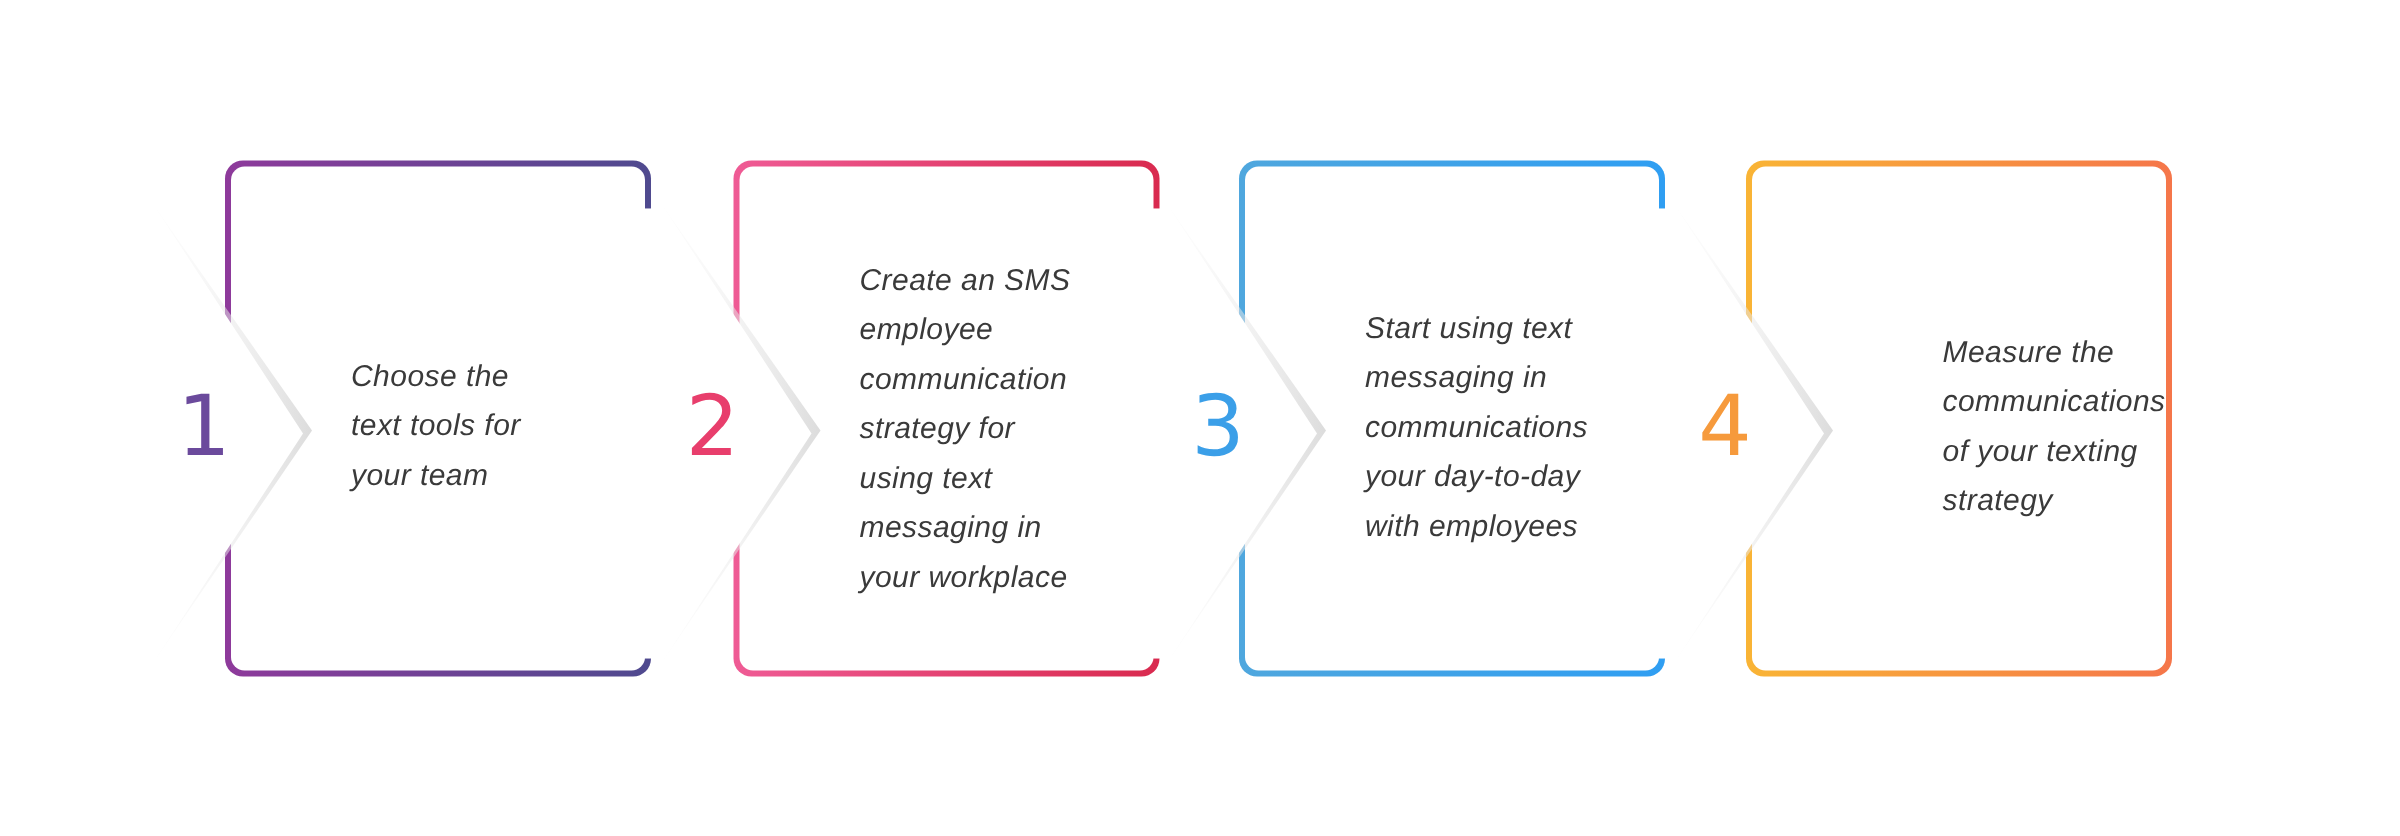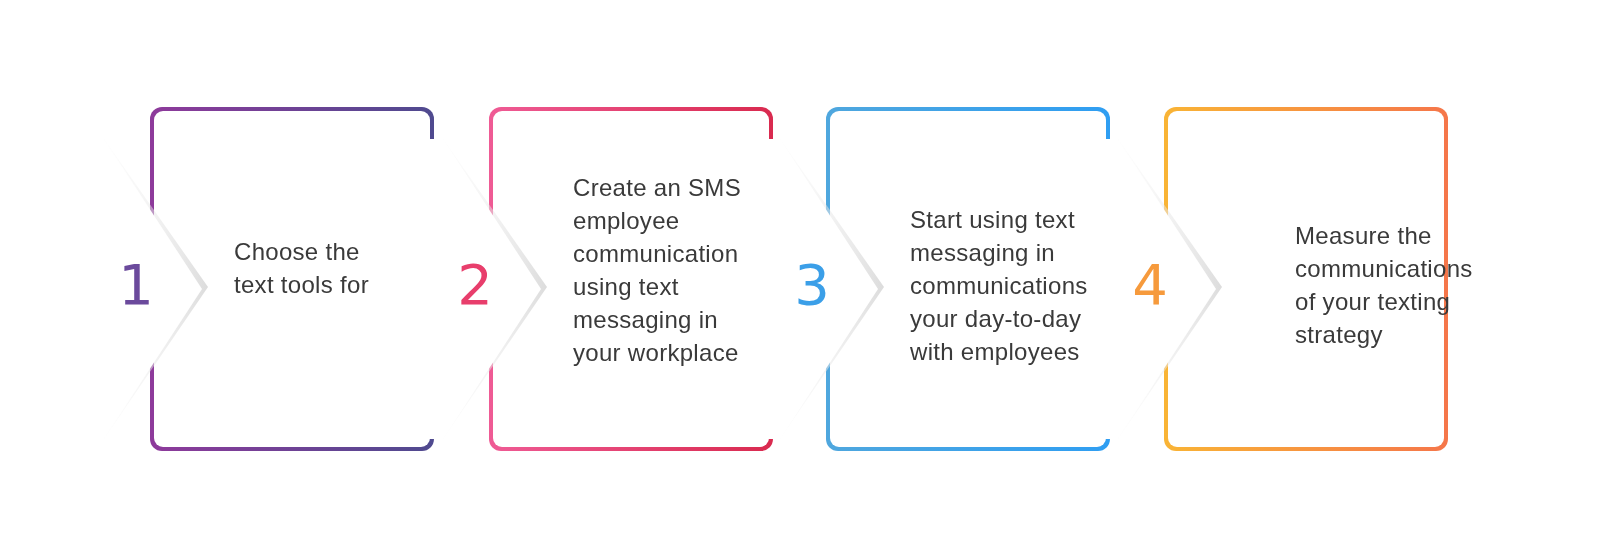--- a/index.html
+++ b/index.html
@@ -22,21 +22,21 @@
     position: absolute; left: -46px; top: 72px; width: 110px; height: 220px;
   }
   .chevron svg { width: 100%; height: 100%; overflow: visible; }
   .num {
     position: absolute; left: -34px; top: 146px; width: 40px;
     font-size: 56px; line-height: 64px; font-weight: normal; text-align: center;
     font-family: "DejaVu Sans", sans-serif;
   }
   .text {
     position: absolute; left: 84px; right: 20px;
-    font-size: 24px; line-height: 33px; color: #3a3a3a; letter-spacing: 0.3px;
+    font-size: 20px; line-height: 33px; color: #3a3a3a; letter-spacing: 0.3px; font-style: italic;
   }
   .text span { display: block; white-space: nowrap; }
 </style>
 </head>
 <body>
 
 <div>
 
   <div class="step" style="left:150px;">
     <div class="frame" style="background:linear-gradient(90deg,#8e3a9b,#4f4a8f);"></div>
@@ -49,20 +49,21 @@
           </linearGradient>
         </defs>
         <polygon points="0,-40 104,108 0,260 -30,260 -30,-40" fill="url(#sh1)"></polygon>
         <polygon points="-30,-40 0,-40 98,110 0,260 -30,260" fill="#ffffff"></polygon>
       </svg>
     </div>
     <div class="num" style="color:#6b4a9c;">1</div>
     <div class="text" style="top:128px;">
       <span>Choose the</span>
       <span>text tools for</span>
+      <span>your team</span>
     </div>
   </div>
 
   <div class="step" style="left:489px;">
     <div class="frame" style="background:linear-gradient(90deg,#ef5b95,#d92a4f);"></div>
     <div class="chevron">
       <svg viewBox="0 0 110 220">
         <defs>
           <linearGradient id="sh2" x1="0" y1="0" x2="1" y2="0">
             <stop offset="0" stop-color="#ffffff" stop-opacity="0"></stop>
@@ -71,20 +72,21 @@
         </defs>
         <polygon points="0,-40 104,108 0,260 -30,260 -30,-40" fill="url(#sh2)"></polygon>
         <polygon points="-30,-40 0,-40 98,110 0,260 -30,260" fill="#ffffff"></polygon>
       </svg>
     </div>
     <div class="num" style="color:#e83e6c;">2</div>
     <div class="text" style="top:64px;">
       <span>Create an SMS</span>
       <span>employee</span>
       <span>communication</span>
+      <span>strategy for</span>
       <span>using text</span>
       <span>messaging in</span>
       <span>your workplace</span>
     </div>
   </div>
 
   <div class="step" style="left:826px;">
     <div class="frame" style="background:linear-gradient(90deg,#4fa7de,#2f9ef2);"></div>
     <div class="chevron">
       <svg viewBox="0 0 110 220">

